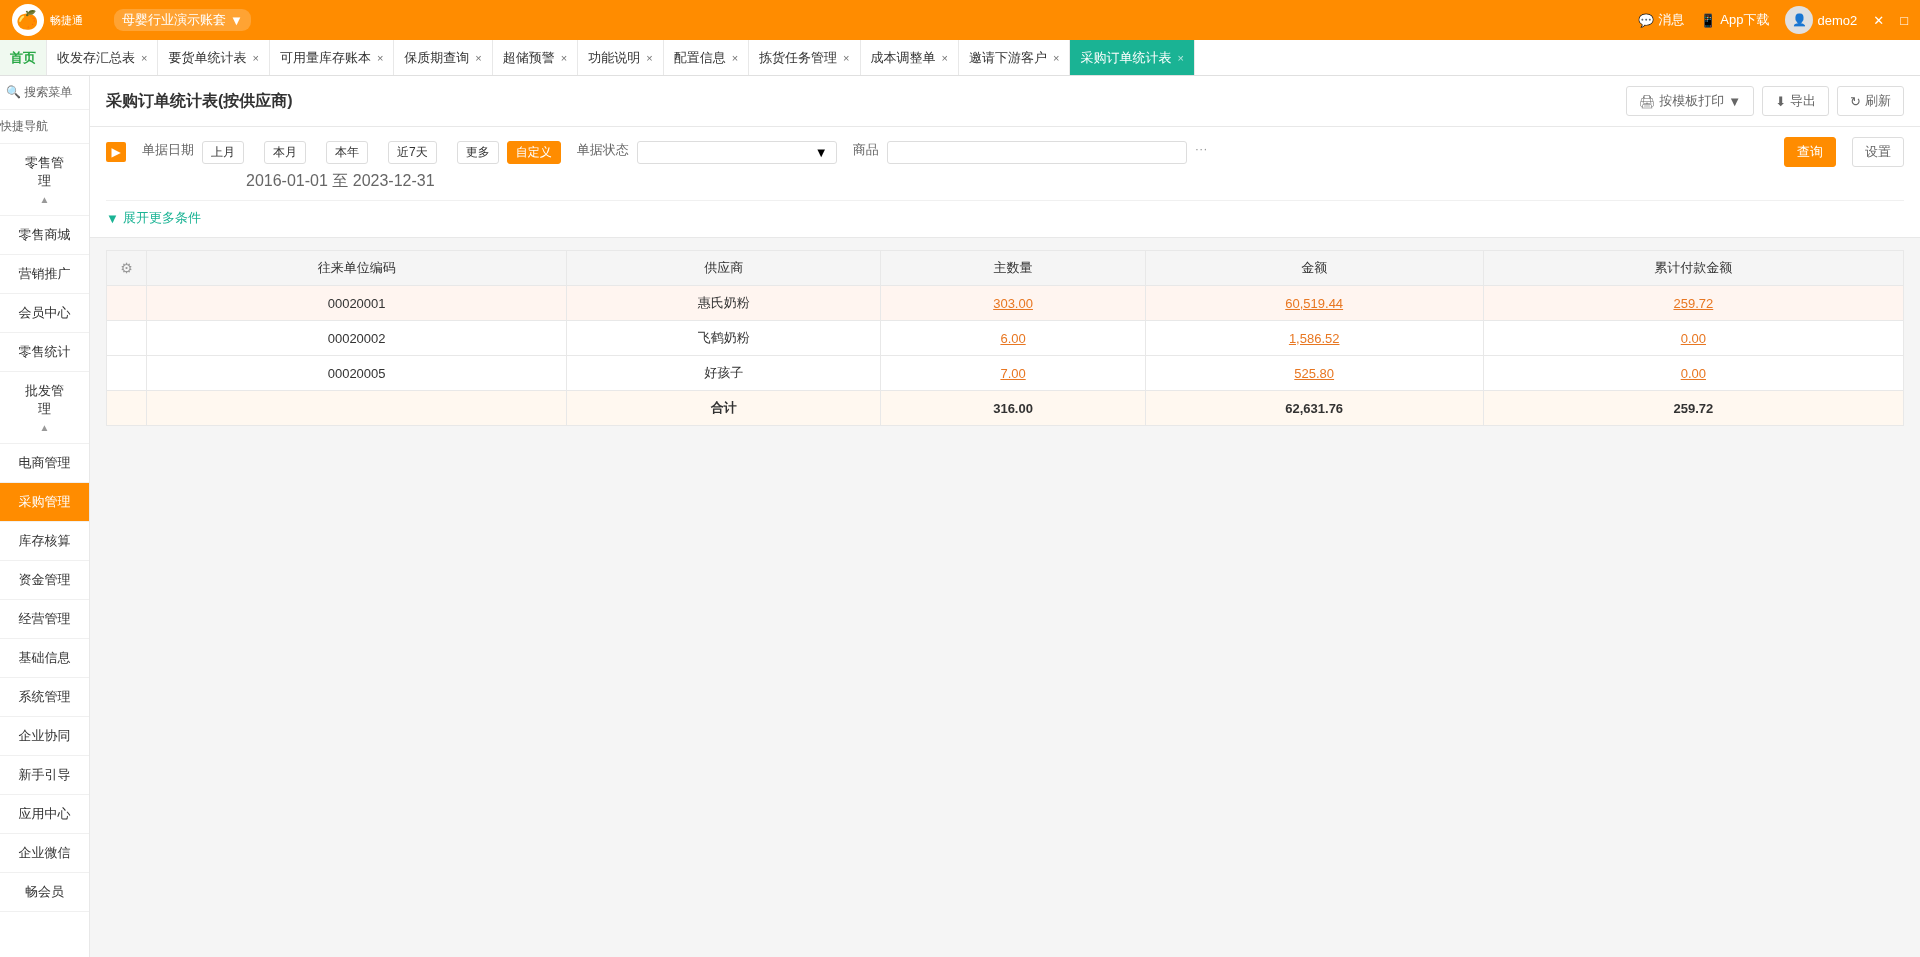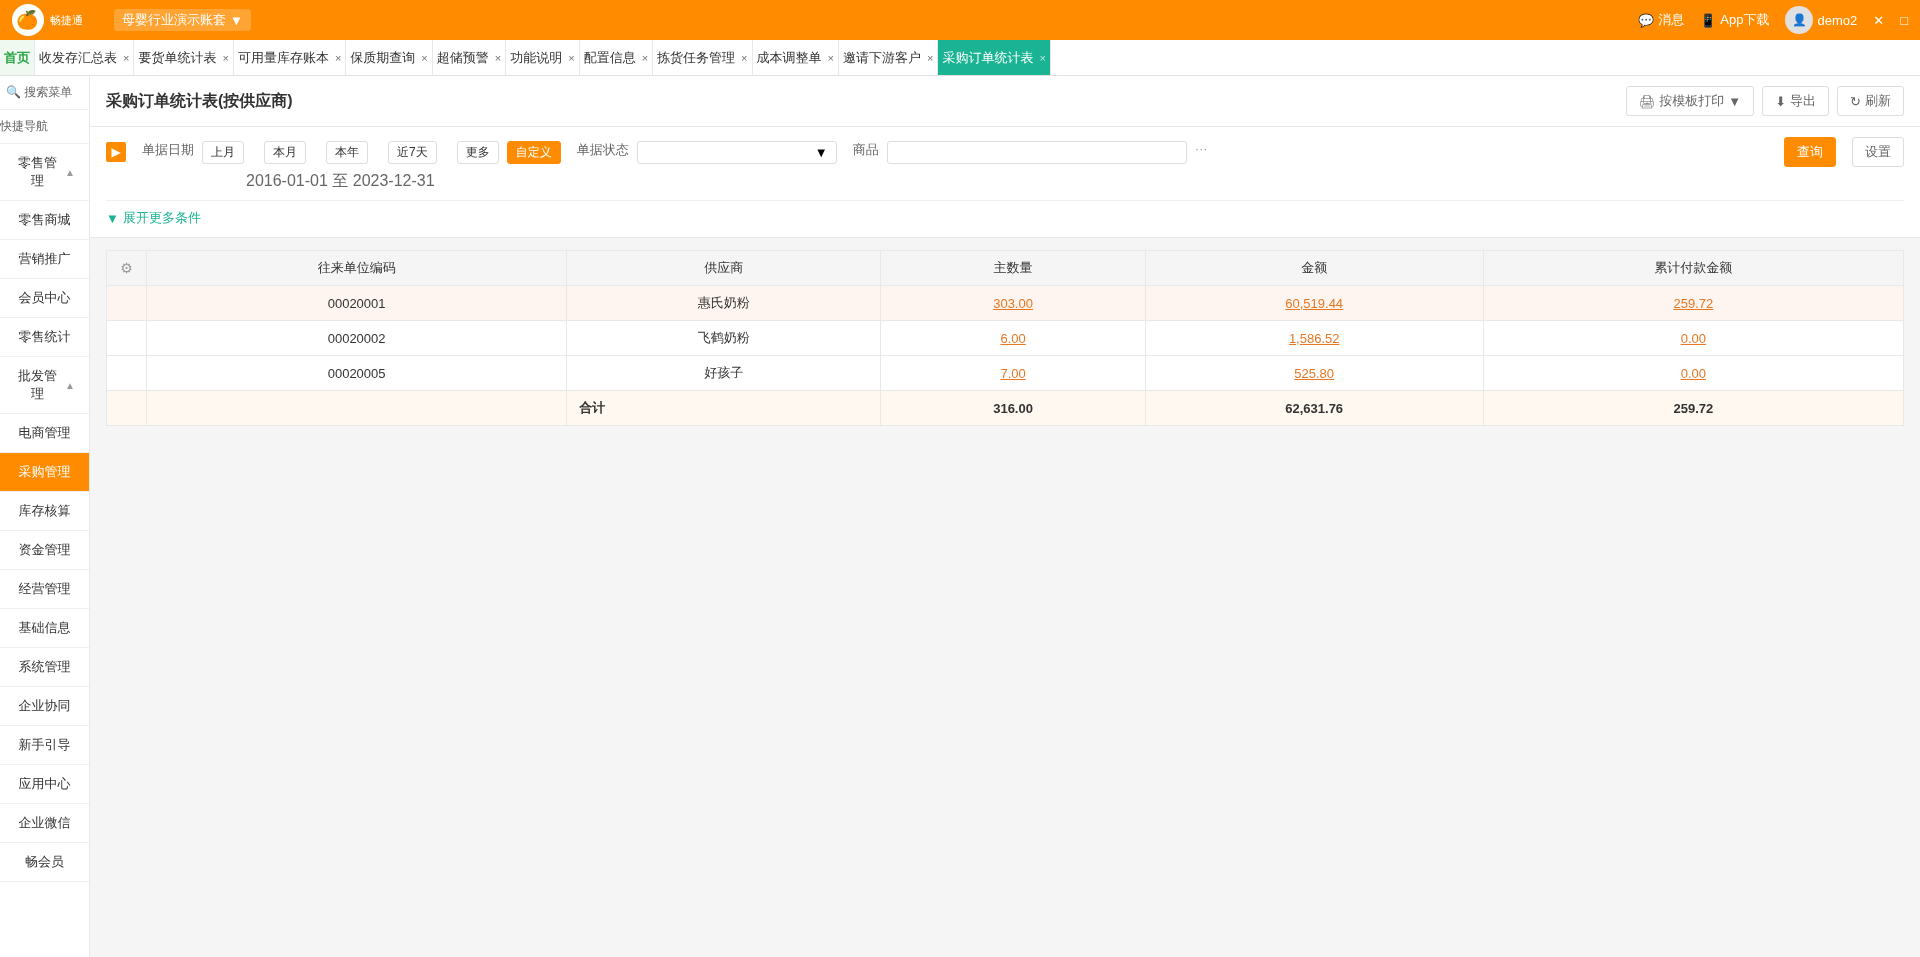--- a/index.html
+++ b/index.html
@@ -6,42 +6,42 @@
     body { font-family: "Microsoft YaHei", "PingFang SC", sans-serif; font-size: 13px; background: #f5f5f5; overflow: hidden; }
 
     
     .app-container { display: flex; flex-direction: column; height: 957px; width: 1920px; }
     
     
     .top-bar { display: flex; align-items: center; height: 40px; background: #ff8c00; padding: 0 12px; gap: 12px; flex-shrink: 0; }
     .logo-area { display: flex; align-items: center; gap: 6px; width: 90px; }
     .logo-circle { width: 32px; height: 32px; background: #fff; border-radius: 50%; display: flex; align-items: center; justify-content: center; font-size: 18px; }
     .logo-text { color: #fff; font-size: 11px; line-height: 1.3; }
-    .workspace-selector { display: flex; align-items: center; gap: 4px; color: #fff; font-size: 13px; cursor: pointer; background: rgba(255,255,255,0.2); padding: 2px 8px; border-radius: 3px; }
+    .workspace-selector { display: flex; align-items: center; gap: 4px; color: #fff; font-size: 13px; cursor: pointer; background: rgba(255,255,255,0.2); padding: 2px 8px; border-radius: 9px; }
     .top-bar-right { margin-left: auto; display: flex; align-items: center; gap: 16px; color: #fff; font-size: 13px; }
     .top-bar-right-item { display: flex; align-items: center; gap: 4px; cursor: pointer; }
     .user-avatar { width: 28px; height: 28px; border-radius: 50%; background: #e0e0e0; display: flex; align-items: center; justify-content: center; font-size: 12px; color: #666; overflow: hidden; }
     
     
     .tab-bar { display: flex; align-items: center; background: #fff; border-bottom: 1px solid #e0e0e0; height: 36px; flex-shrink: 0; overflow: hidden; }
-    .tab-item { display: flex; align-items: center; height: 36px; padding: 0 4px; font-size: 13px; color: #333; cursor: pointer; border-right: 1px solid #e8e8e8; white-space: nowrap; flex-shrink: 0; position: relative; }
+    .tab-item { display: flex; align-items: center; height: 36px; padding: 0 10px; font-size: 13px; color: #333; cursor: pointer; border-right: 1px solid #e8e8e8; white-space: nowrap; flex-shrink: 0; position: relative; }
     .tab-item.home { background: #f0f9f0; color: #28a745; font-weight: bold; }
     .tab-item.active { background: #1ab394; color: #fff; }
     .tab-item .tab-close { margin-left: 6px; font-size: 11px; opacity: 0.7; cursor: pointer; }
 
     
     .main-layout { display: flex; flex: 1; overflow: hidden; }
 
     
     .sidebar { width: 90px; background: #fff; border-right: 1px solid #e8e8e8; display: flex; flex-direction: column; overflow-y: auto; flex-shrink: 0; }
     .sidebar-search { padding: 8px 6px; font-size: 12px; color: #666; cursor: pointer; border-bottom: 1px solid #f0f0f0; }
     .sidebar-nav { padding: 4px 0; font-size: 12px; color: #666; text-align: left; cursor: pointer; border-bottom: 1px solid #f0f0f0; padding: 8px 0; }
     .sidebar-item { padding: 10px 6px; font-size: 13px; color: #333; text-align: center; cursor: pointer; border-bottom: 1px solid #f0f0f0; display: flex; align-items: center; justify-content: center; gap: 4px; }
     .sidebar-item.active { background: #ff8c00; color: #fff; }
-    .sidebar-item.has-arrow { justify-content: space-between; padding: 10px 14px; }
+    .sidebar-item.has-arrow { justify-content: space-between; padding: 10px 24px; flex-direction: column; }
 
     
     .content-area { flex: 1; display: flex; flex-direction: column; overflow: hidden; background: #f5f5f5; }
 
     
     .page-header { background: #fff; padding: 10px 16px; border-bottom: 1px solid #e8e8e8; display: flex; align-items: center; justify-content: space-between; }
     .page-title { font-size: 16px; font-weight: bold; color: #333; }
     .page-actions { display: flex; align-items: center; gap: 8px; }
     .btn { padding: 5px 12px; border-radius: 3px; cursor: pointer; font-size: 13px; border: 1px solid #ddd; background: #fff; color: #333; display: flex; align-items: center; gap: 4px; }
     .btn-primary { background: #ff8c00; color: #fff; border-color: #ff8c00; }
@@ -302,21 +302,21 @@
                 <td>好孩子</td>
                 <td><span class="link-text">7.00</span></td>
                 <td><span class="link-text">525.80</span></td>
                 <td><span class="link-text">0.00</span></td>
               </tr>
             </tbody>
           <tfoot id="table-foot">
               <tr class="table-footer">
                 <td></td>
                 <td></td>
-                <td style="text-align: left;">合计</td>
+                <td style="text-align: center;">合计</td>
                 <td>316.00</td>
                 <td>62,631.76</td>
                 <td>259.72</td>
               </tr>
             </tfoot>
         </table>
       </div>
     </div>
   </div>
 </div>

